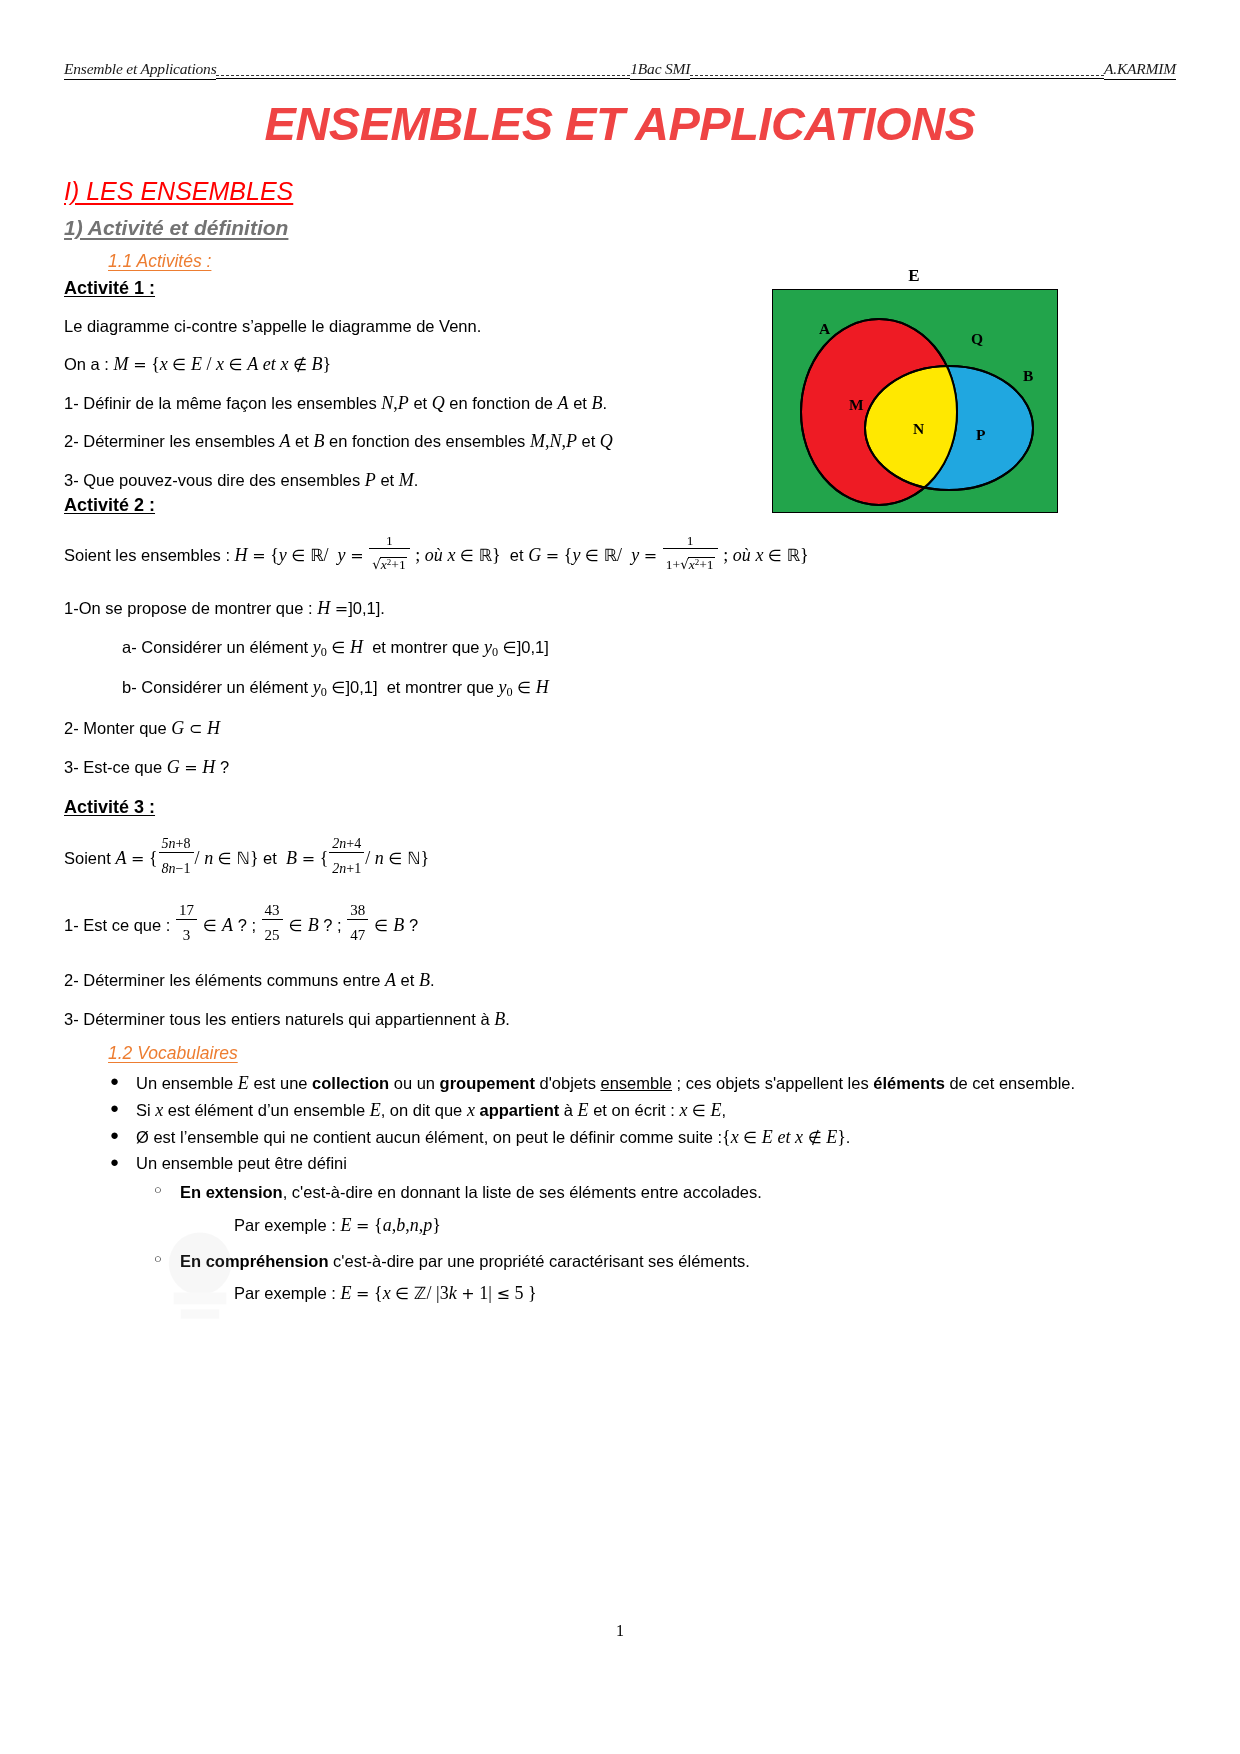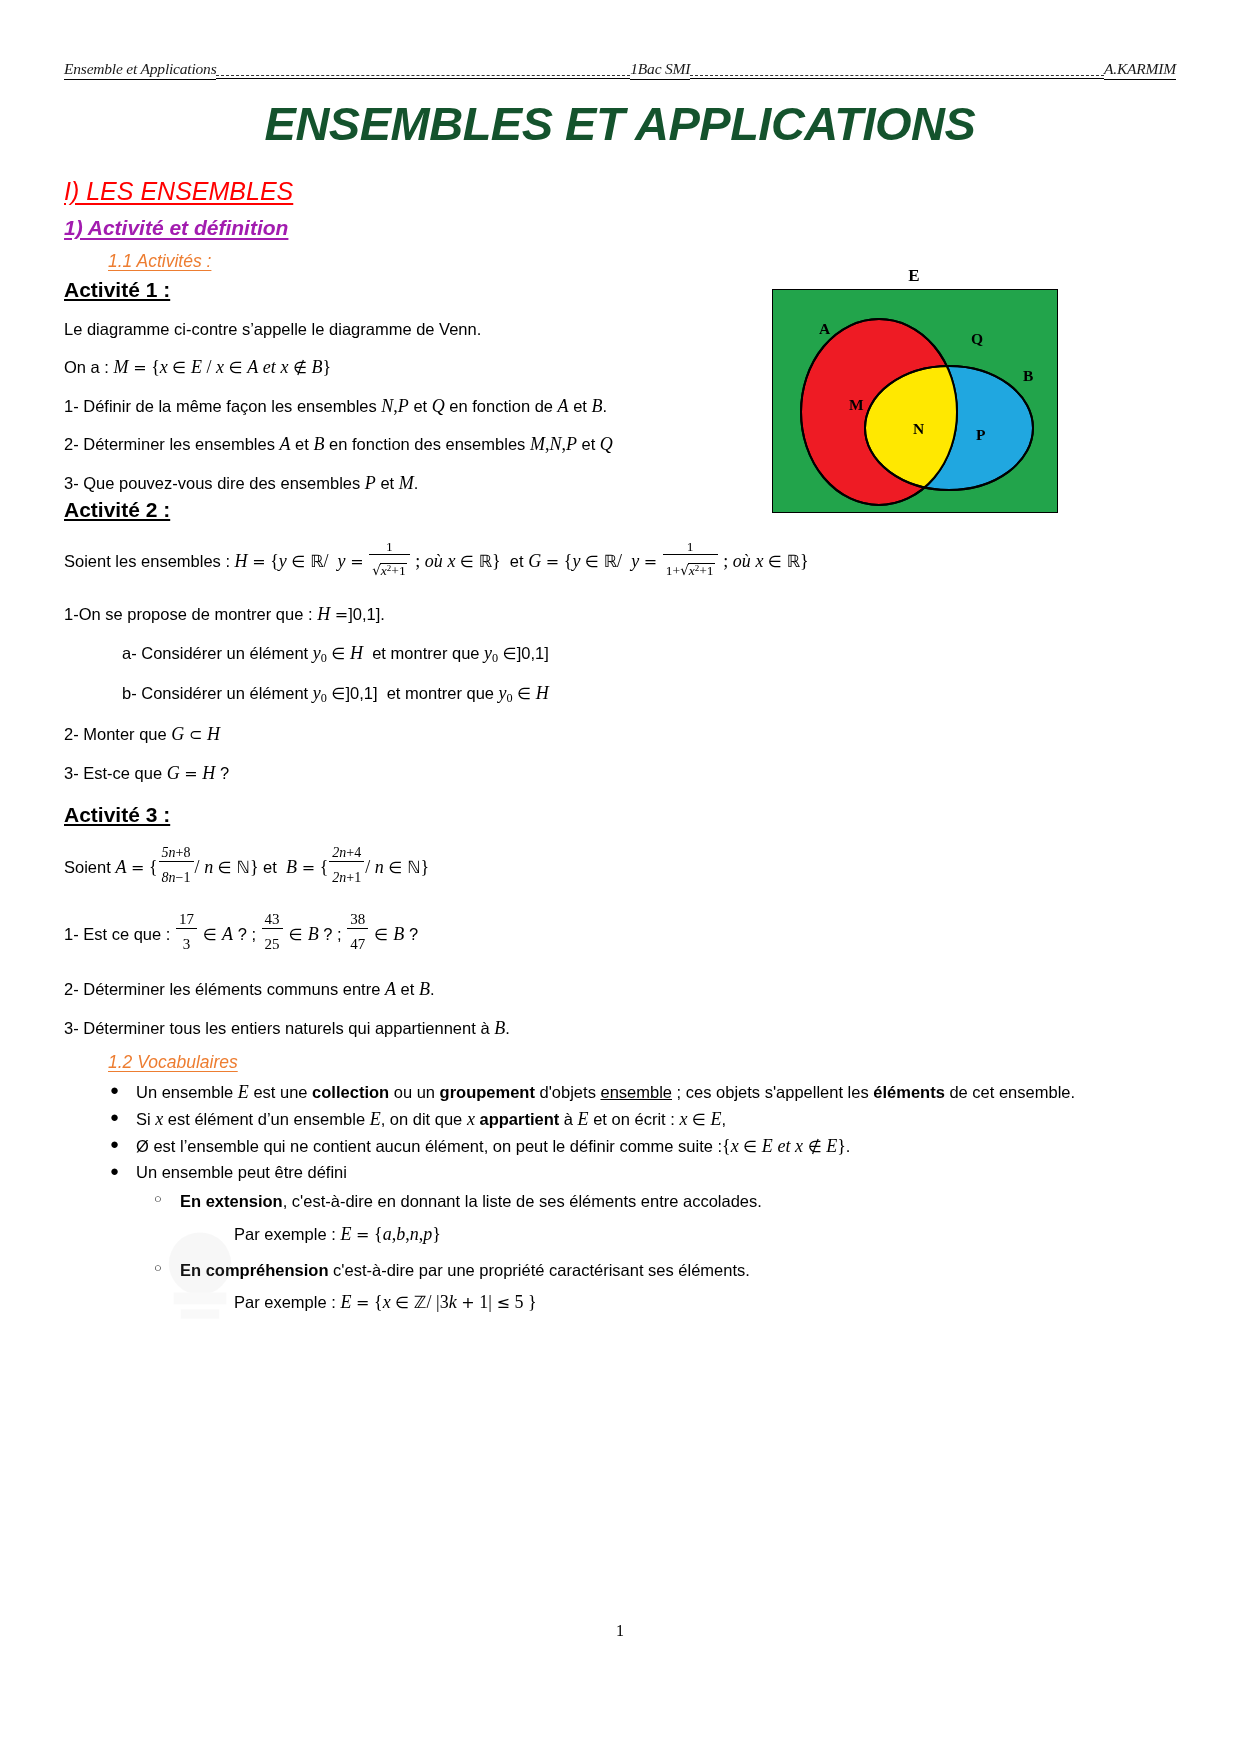--- a/index.html
+++ b/index.html
@@ -63,62 +63,62 @@
 
   
   .doc-title {
     margin-top: 16px;
     text-align: center;
     font-family: "Liberation Sans", sans-serif;
     font-weight: bold;
     font-style: italic;
     font-size: 47px;
     letter-spacing: -0.5px;
-    color: #14532d;
+    color: #ef4444;
     transform: scaleX(1.0);
   }
 
   
   h1.sec {
     margin: 26px 0 2px 0;
     font-size: 25px;
     font-style: italic;
     font-weight: normal;
     color: #ff0000;
     text-decoration: underline;
     text-underline-offset: 3px;
     display: inline-block;
     font-family: "Liberation Sans", sans-serif;
   }
   h2.subsec {
     margin: 8px 0 2px 0;
     font-size: 21px;
     font-style: italic;
     font-weight: bold;
-    color: #a21caf;
+    color: #737373;
     text-decoration: underline;
     text-underline-offset: 3px;
     display: inline-block;
     font-family: "Liberation Sans", sans-serif;
   }
   h3.subsub {
     margin: 9px 0 2px 44px;
     font-size: 17.5px;
     font-style: italic;
     font-weight: normal;
     color: #ed7d31;
     text-decoration: underline;
     text-underline-offset: 3px;
     display: inline-block;
     font-family: "Liberation Sans", sans-serif;
   }
   h3.subsub.vocab { margin-top: 14px; }
 
   .act-label {
-    font-size: 21px;
+    font-size: 18px;
     font-weight: bold;
     text-decoration: underline;
     text-underline-offset: 2px;
     display: inline-block;
     margin: 4px 0 0 0;
   }
 
   
   p.body {
     font-size: 16.5px;

